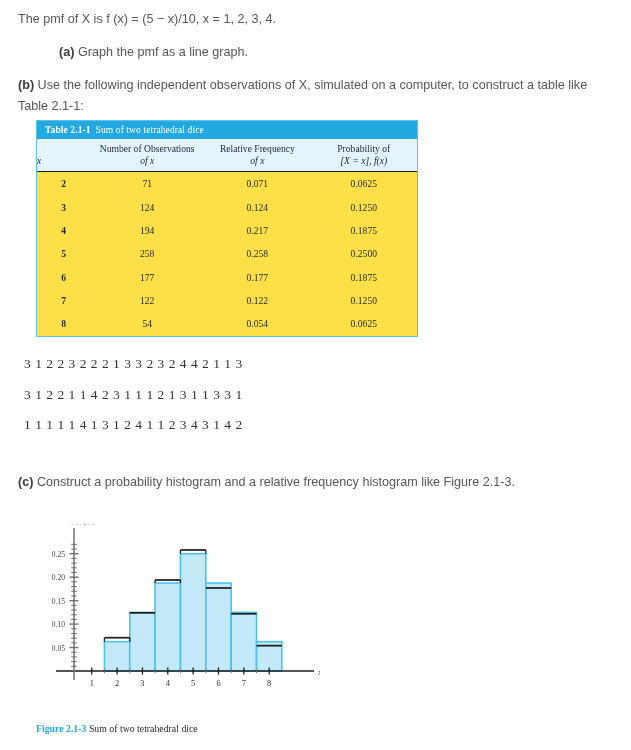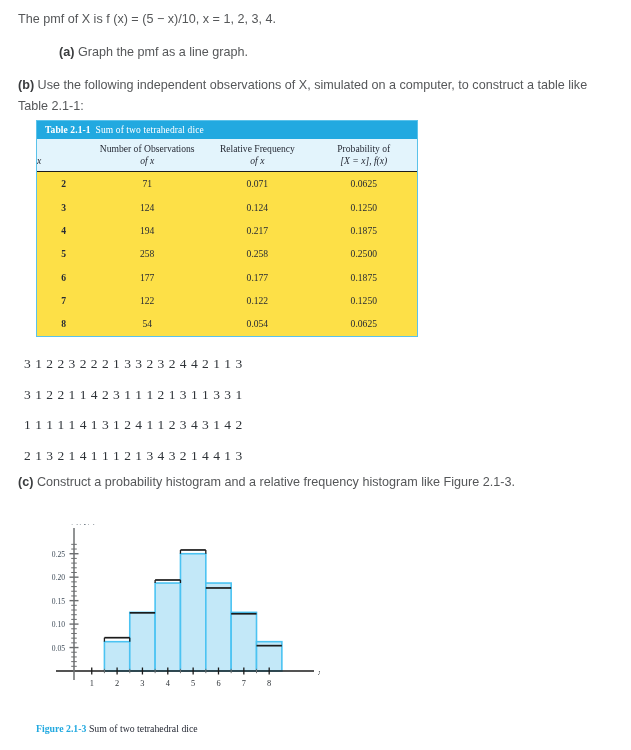--- a/index.html
+++ b/index.html
@@ -201,21 +201,20 @@
           <td class="col-p">0.0625</td>
         </tr>
       </tbody>
   </table>
 </div>
 
 <div id="obs-block">
     <div class="obs-row">3 1 2 2 3 2 2 2 1 3 3 2 3 2 4 4 2 1 1 3</div>
     <div class="obs-row">3 1 2 2 1 1 4 2 3 1 1 1 2 1 3 1 1 3 3 1</div>
     <div class="obs-row">1 1 1 1 1 4 1 3 1 2 4 1 1 2 3 4 3 1 4 2</div>
-    <div class="obs-row">2 1 3 2 1 4 1 1 1 2 1 3 4 3 2 1 4 4 1 3</div>
   </div>
 
 <div class="prose" id="line-c">
   <b>(c)</b>
   <span>Construct a probability histogram and a relative frequency histogram like Figure 2.1-3.</span>
 </div>
 
 <div id="figure-wrap">
   <svg id="chart-svg" width="290" height="180" viewBox="0 0 290 180">
       <rect x="74.4186046511628" y="117.68181818181819" width="25.34883720930233" height="29.318181818181813" fill="#c3e8f8" stroke="#4bc3f2" stroke-width="1.6"></rect>

